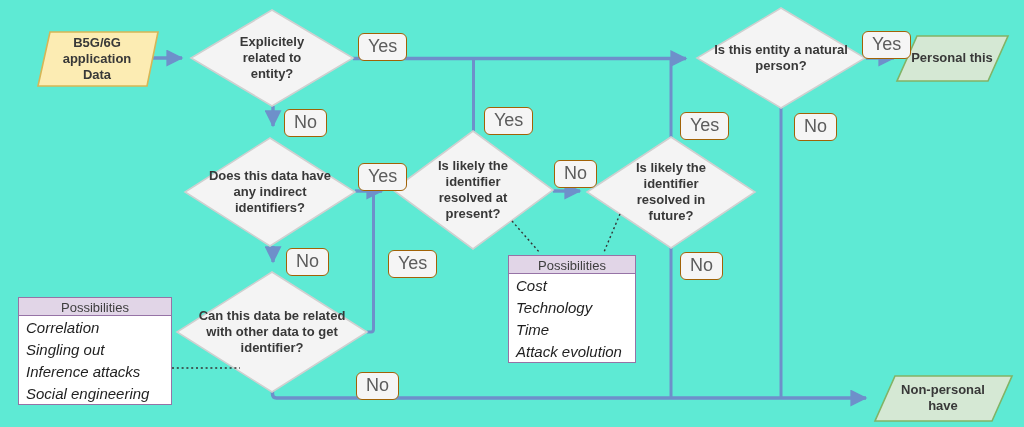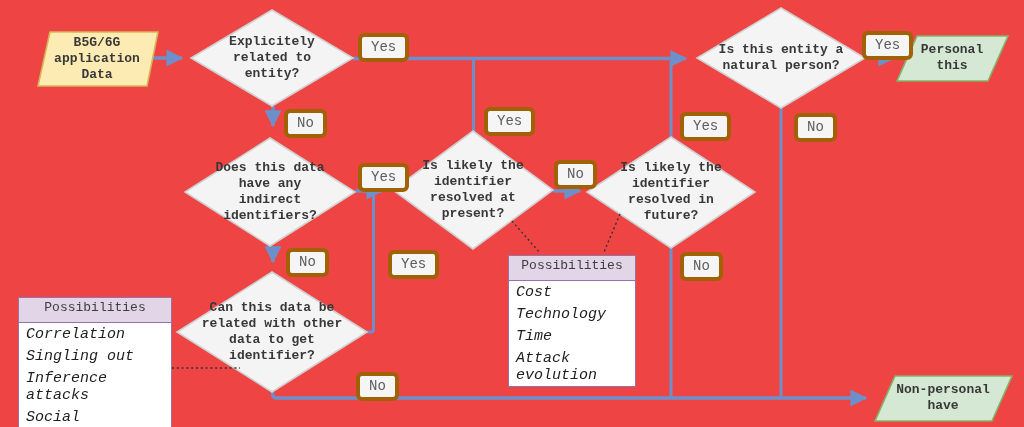--- a/index.html
+++ b/index.html
@@ -1,37 +1,37 @@
 <!DOCTYPE html>
 <html><head>
 <meta charset="utf-8">
 <style>
   html,body { margin:0; padding:0; background:#ffffff; }
   .canvas {
-    position:relative; width:1024px; height:427px; background:#ef4444;
-    font-family:Liberation Mono, monospace; overflow:hidden;
+    position:relative; width:1024px; height:427px; background:#5eead4;
+    font-family:Liberation Sans, sans-serif; overflow:hidden;
   }
   svg.wires { position:absolute; left:0; top:0; }
   .node-label {
     position:absolute; transform:translate(-50%,-50%);
     text-align:center; font-weight:bold; font-size:13px; line-height:1.22;
     color:#383838; white-space:normal;
   }
   .edge-label {
-    position:absolute; background:#f5f5f5; border:4px solid #a16207;
-    border-radius:6px; font-size:14px; color:#5c5c5c; padding:1px 9px 2px;
+    position:absolute; background:#f5f5f5; border:1px solid #a16207;
+    border-radius:6px; font-size:18px; color:#5c5c5c; padding:1px 9px 2px;
     line-height:1.3;
   }
   .poss-box {
     position:absolute; background:#ffffff; border:1px solid #9673a6;
     font-size:13px; color:#1f1f1f;
   }
   .poss-title {
     background:#e1d5e7; border-bottom:1px solid #9673a6; text-align:center;
-    padding:2px 0 7px; color:#3e3e3e; font-size:13px;
+    padding:2px 0 0; color:#3e3e3e; font-size:13px;
   }
   .poss-item { font-style:italic; padding:2.5px 0 2.5px 7px; font-size:15px; }
 </style>
 </head>
 <body>
 
 <div class="canvas">
 
   <svg class="wires" width="1024" height="427" viewBox="0 0 1024 427">
     <defs>

